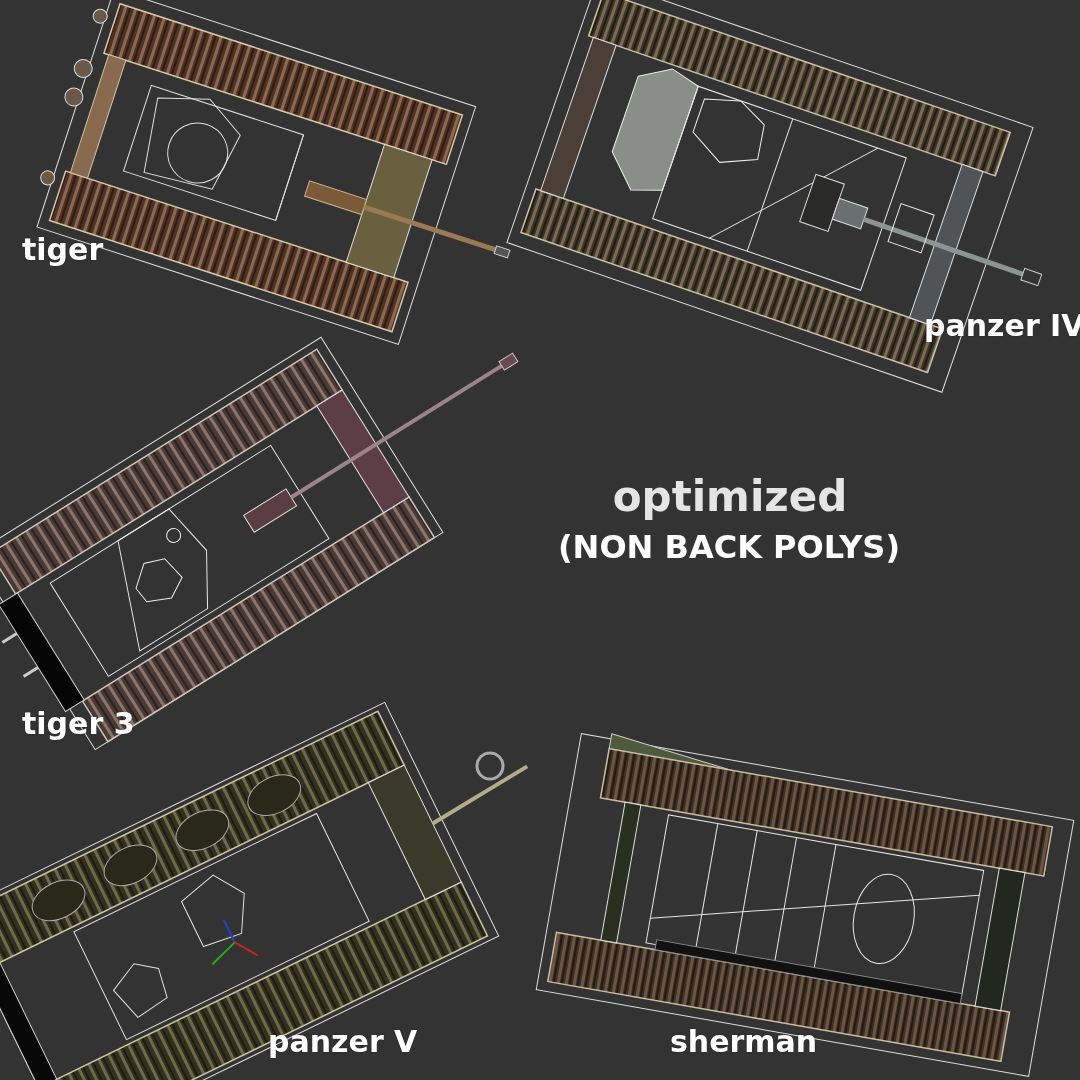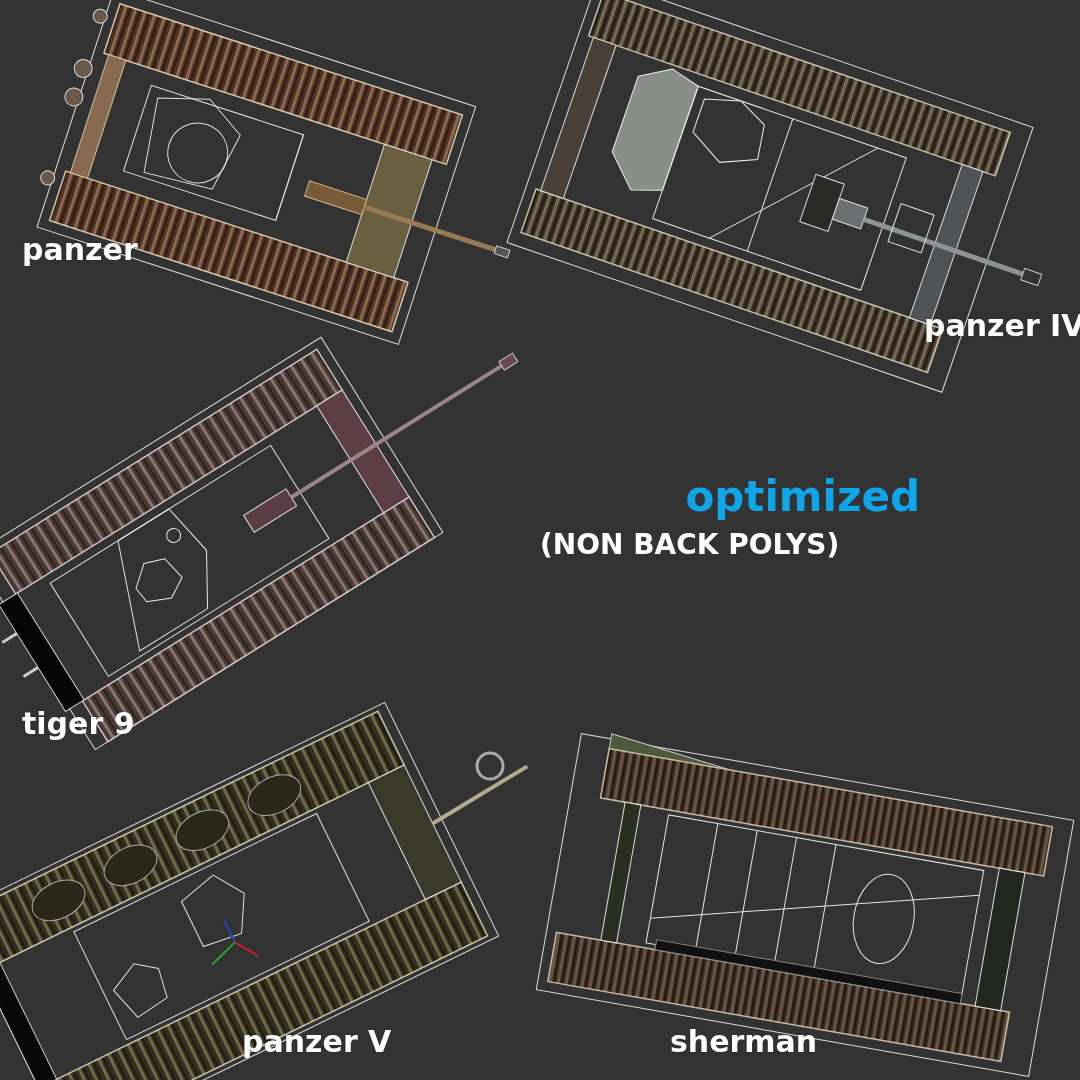--- a/index.html
+++ b/index.html
@@ -1,24 +1,24 @@
 <!DOCTYPE html>
 <html><head>
 <meta charset="utf-8">
 <style>
   html, body { margin:0; padding:0; }
   body { width:1080px; height:1080px; background:#333333; position:relative; overflow:hidden;
          font-family:"DejaVu Sans", "Liberation Sans", sans-serif; }
   .scene { position:absolute; left:0; top:0; width:1080px; height:1080px; }
   .label { position:absolute; color:#ffffff; font-weight:bold; font-size:30px; letter-spacing:0px;
            text-shadow:0 0 2px rgba(0,0,0,0.3); white-space:nowrap; }
-  .title { position:absolute; left:540px; top:472px; width:380px; text-align:right; color:#0ea5e9;
+  .title { position:absolute; left:540px; top:472px; width:380px; text-align:center; color:#e5e5e5;
            font-weight:bold; font-size:42px; }
-  .subtitle { position:absolute; left:540px; top:528px; width:360px; text-align:left; color:#fff;
-              font-weight:bold; font-size:28px; }
+  .subtitle { position:absolute; left:540px; top:528px; width:360px; text-align:right; color:#fff;
+              font-weight:bold; font-size:32px; }
 </style>
 </head>
 <body>
 
 <svg class="scene" viewBox="0 0 1080 1080" xmlns="http://www.w3.org/2000/svg">
   <defs>
     <pattern id="trackBrown" width="10" height="40" patternUnits="userSpaceOnUse">
       <rect width="10" height="40" fill="#4e3224"></rect>
       <rect x="0" width="3" height="40" fill="#8c6a52"></rect>
       <rect x="5" width="2" height="40" fill="#2e1c14"></rect>
@@ -130,20 +130,20 @@
     <line x1="-100" y1="-65" x2="-100" y2="65" stroke="#e6e6e6"></line>
     <line x1="-60" y1="-65" x2="-60" y2="65" stroke="#e6e6e6"></line>
     <line x1="-20" y1="-65" x2="-20" y2="65" stroke="#e6e6e6"></line>
     <line x1="20" y1="-65" x2="20" y2="65" stroke="#e6e6e6"></line>
     <line x1="-150" y1="40" x2="170" y2="-40" stroke="#e6e6e6"></line>
     <ellipse cx="80" cy="0" rx="30" ry="45" fill="none" stroke="#e6e6e6"></ellipse>
     <rect x="-140" y="60" width="310" height="10" fill="#111" stroke="#888"></rect>
   </g>
 </svg>
 
-<div class="label" style="left:22px; top:232px;">panzer</div>
+<div class="label" style="left:22px; top:232px;">tiger</div>
 <div class="label" style="left:884px; top:308px;margin-left:40px;">panzer IV</div>
-<div class="label" style="left:22px; top:706px;">tiger 9</div>
-<div class="label" style="left:242px; top:1024px;">panzer V</div>
+<div class="label" style="left:22px; top:706px;">tiger 3</div>
+<div class="label" style="left:268px; top:1024px;">panzer V</div>
 <div class="label" style="left:670px; top:1024px;">sherman</div>
 
 <div class="title">optimized</div>
 <div class="subtitle">(NON BACK POLYS)</div>
 
 </body></html>

